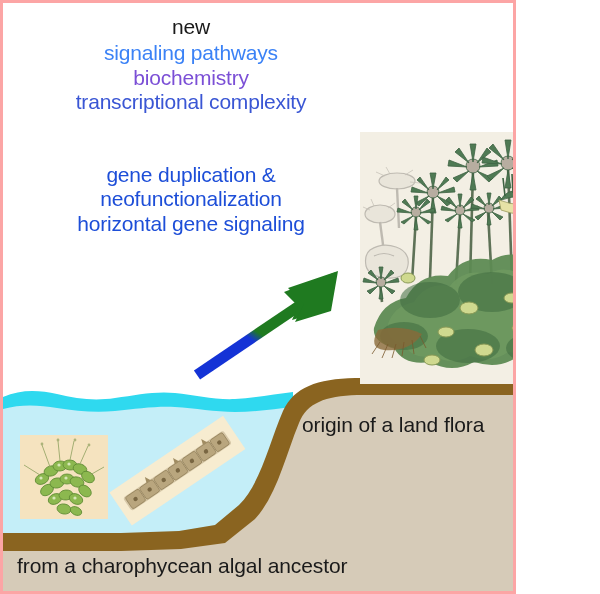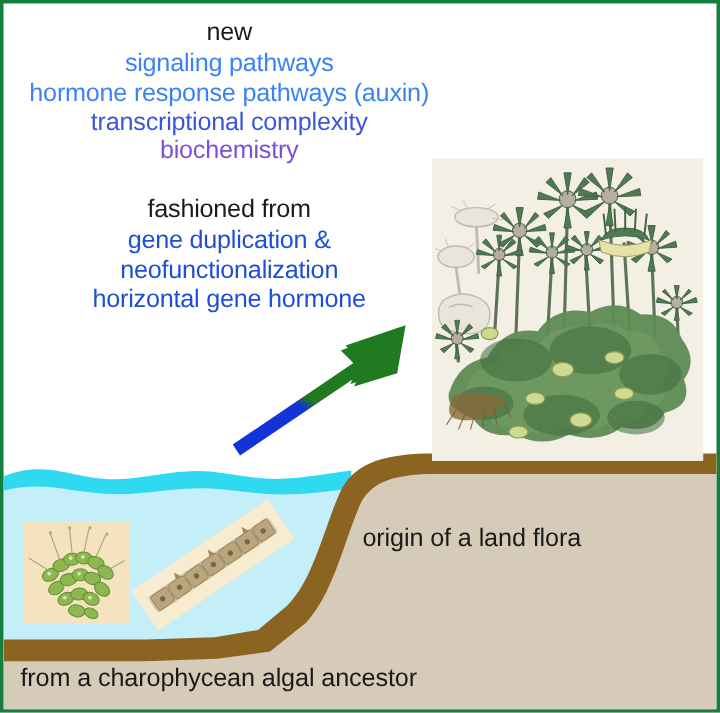--- a/index.html
+++ b/index.html
@@ -6,24 +6,24 @@
     margin: 0;
     padding: 0;
     background: #ffffff;
   }
   body {
     font-family: "Liberation Sans", sans-serif;
   }
 
   #figure {
     position: relative;
-    width: 600px;
+    width: 516px;
     height: 594px;
     background: #ffffff;
-    border: 3px solid #15803d;
+    border: 3px solid #fca5a5;
     box-sizing: border-box;
     overflow: hidden;
   }
 
   
   .sky {
     position: absolute;
     left: 0; top: 0;
     width: 100%;
     height: 390px;
@@ -129,21 +129,21 @@
   
   .caption {
     position: absolute;
     font-size: 21px;
     color: #1a1a1a;
     white-space: nowrap;
     letter-spacing: -0.1px;
   }
   #caption-land {
     left: 299px;
-    top: 434px;
+    top: 410px;
   }
   #caption-algae {
     left: 14px;
     top: 551px;
   }
 </style>
 </head>
 <body>
 
 <div id="figure">
@@ -465,28 +465,26 @@
         <path d="M30,49 l2,-6 l3,6 Z"></path>
         <path d="M64,49 l2,-6 l3,6 Z"></path>
         <path d="M98,49 l2,-6 l3,6 Z"></path>
       </g>
     </g>
   </svg>
 
   <div class="text-block" id="new-block">
     <span class="t-line t-head">new</span>
     <span class="t-line t-gold">signaling pathways</span>
-    <span class="t-line t-gold">hormone response pathways (auxin)</span>
+    <span class="t-line t-purple">biochemistry</span>
     <span class="t-line t-blue">transcriptional complexity</span>
-    <span class="t-line t-purple">biochemistry</span>
   </div>
 
   <div class="text-block" id="fashioned-block">
-    <span class="t-line t-head">fashioned from</span>
     <span class="t-line t-green">gene duplication &amp;</span>
     <span class="t-line t-green">neofunctionalization</span>
-    <span class="t-line t-green">horizontal gene hormone</span>
+    <span class="t-line t-green">horizontal gene signaling</span>
   </div>
 
   <div class="caption" id="caption-land">origin of a land flora</div>
   <div class="caption" id="caption-algae">from a charophycean algal ancestor</div>
 
 </div>
 
 </body></html>

